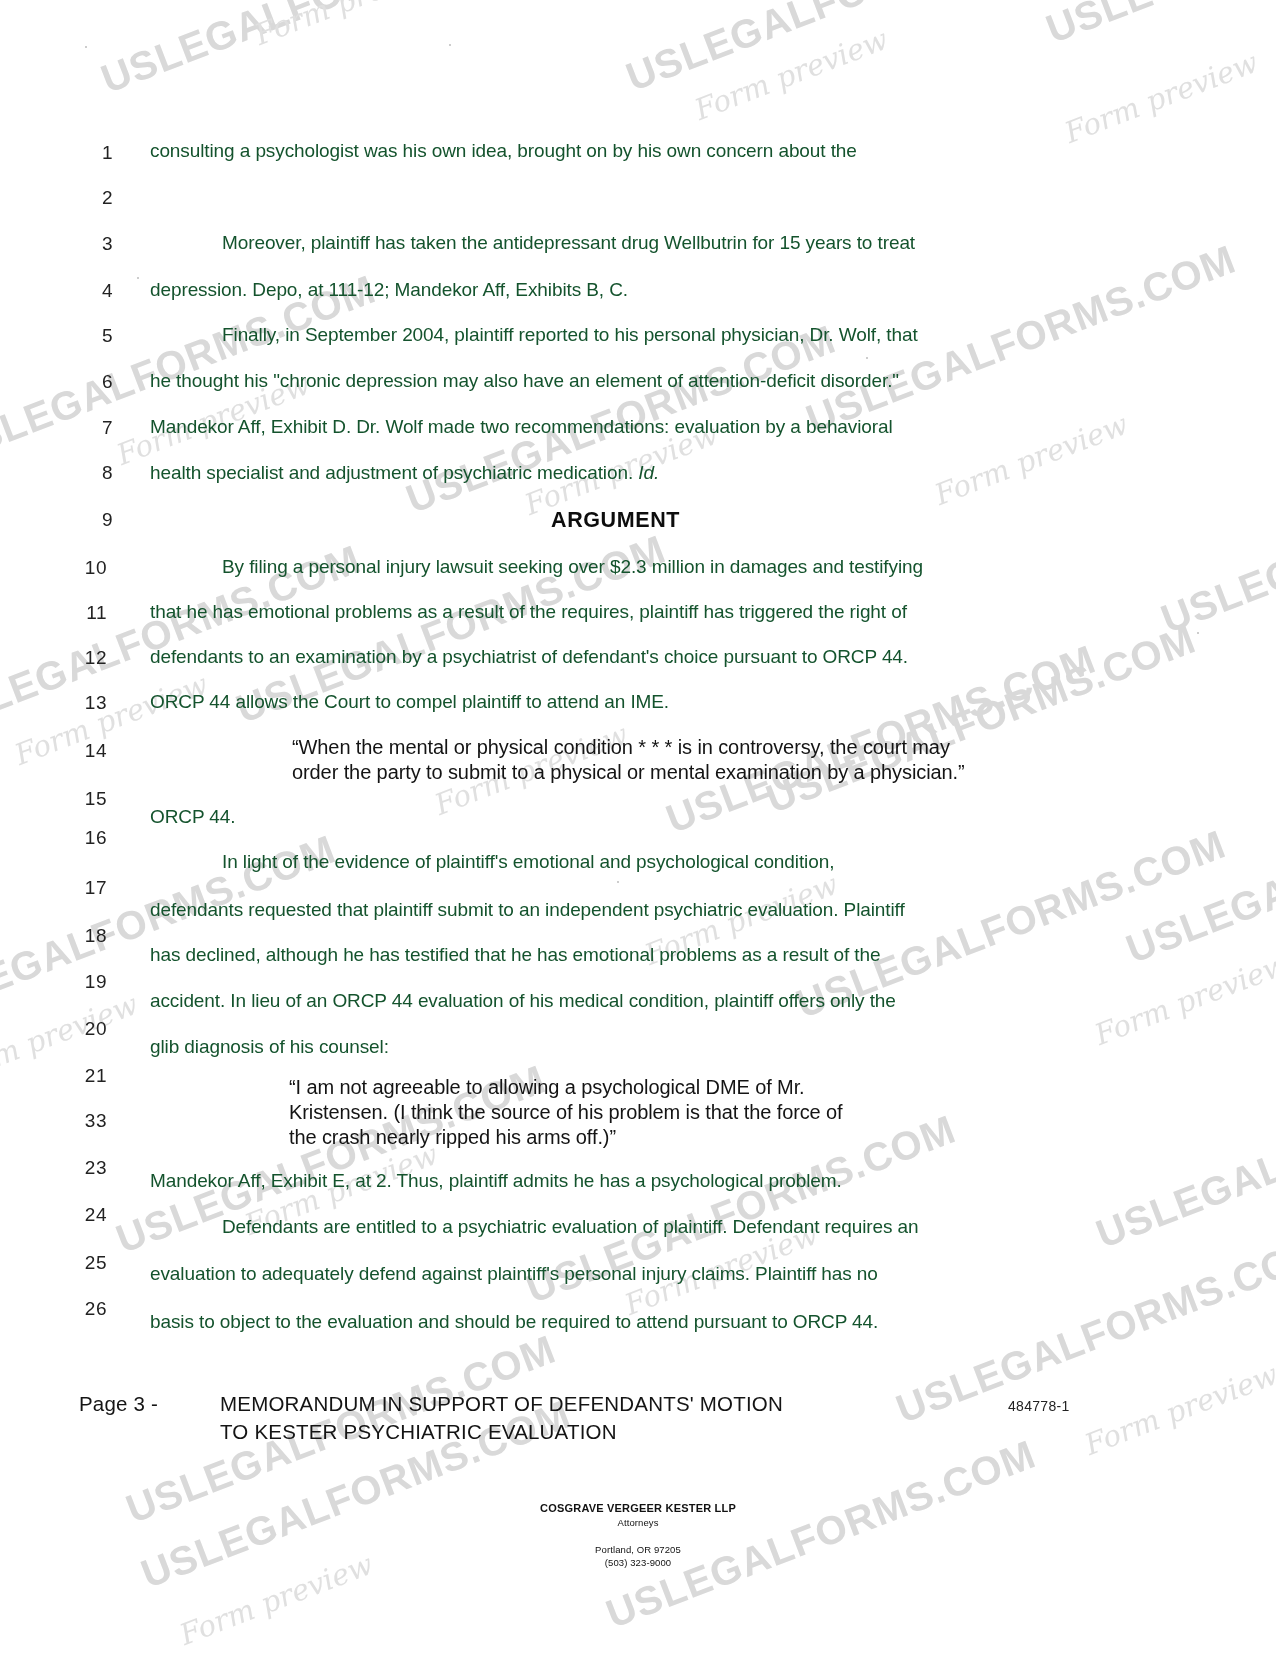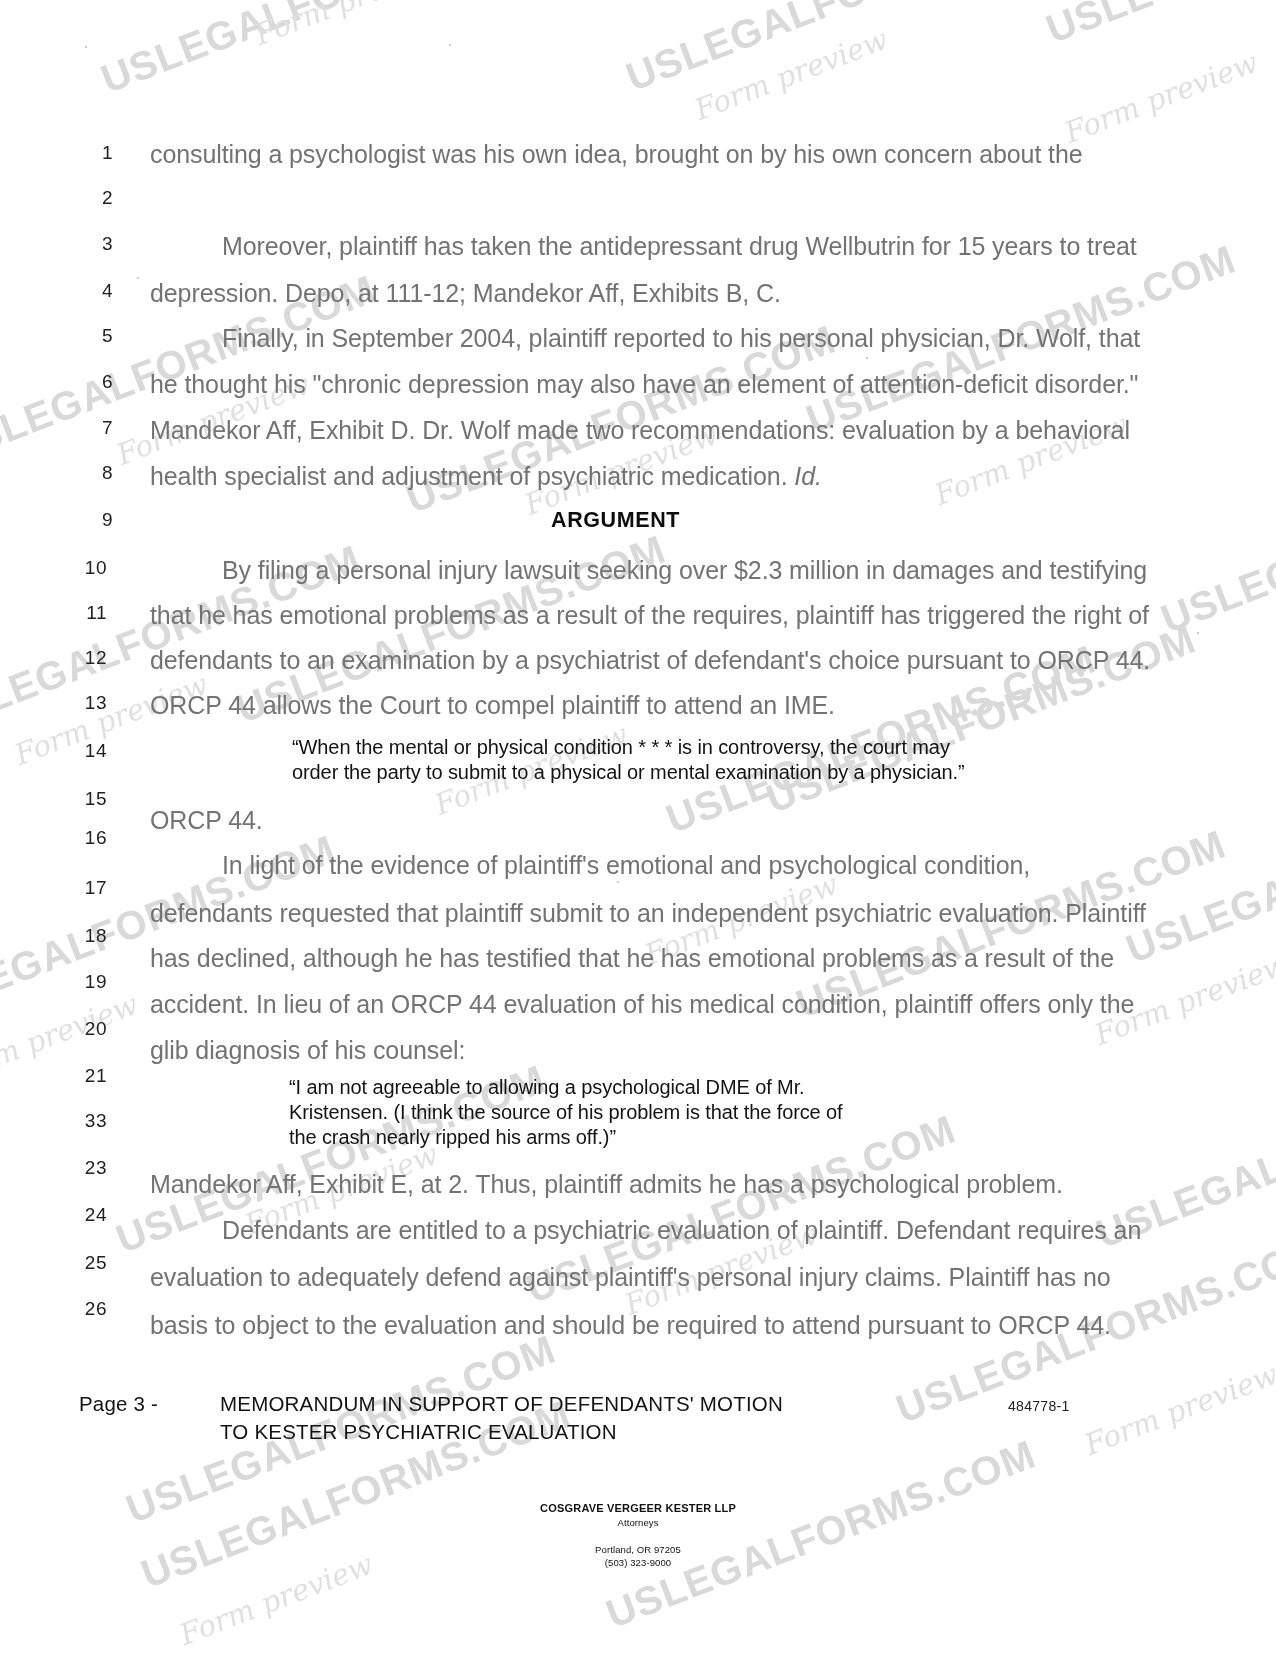--- a/index.html
+++ b/index.html
@@ -58,22 +58,22 @@
     font-size: 19px;
     color: #222;
     text-align: right;
     width: 34px;
     letter-spacing: 0.5px;
   }
 
   .body-line {
     position: absolute;
     font-family: "Liberation Sans", sans-serif;
-    font-size: 25px;
-    color: #737373;
+    font-size: 19px;
+    color: #14532d;
     white-space: nowrap;
     letter-spacing: -0.1px;
   }
   .body-line .ital { font-style: italic; }
 
   .heading-line {
     position: absolute;
     font-family: "Liberation Sans", sans-serif;
     font-size: 21.5px;
     font-weight: bold;

